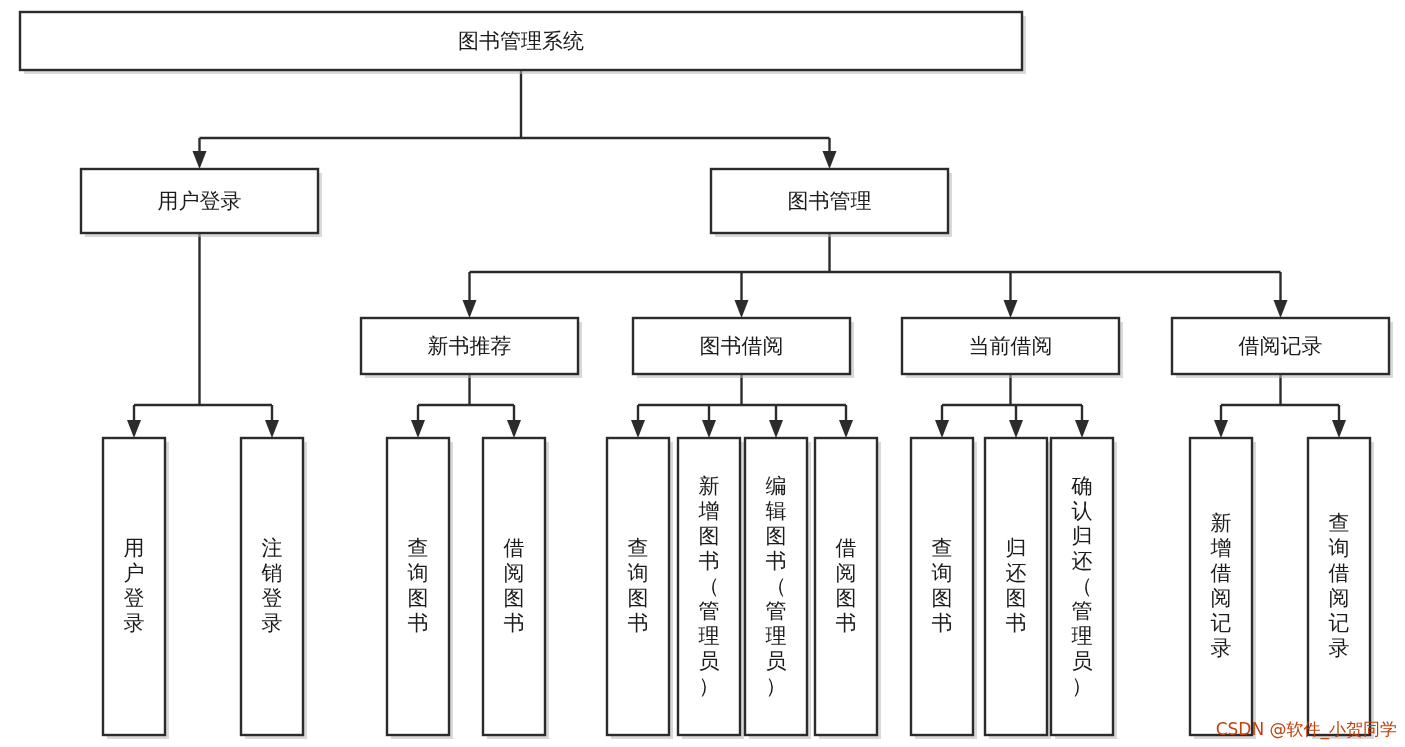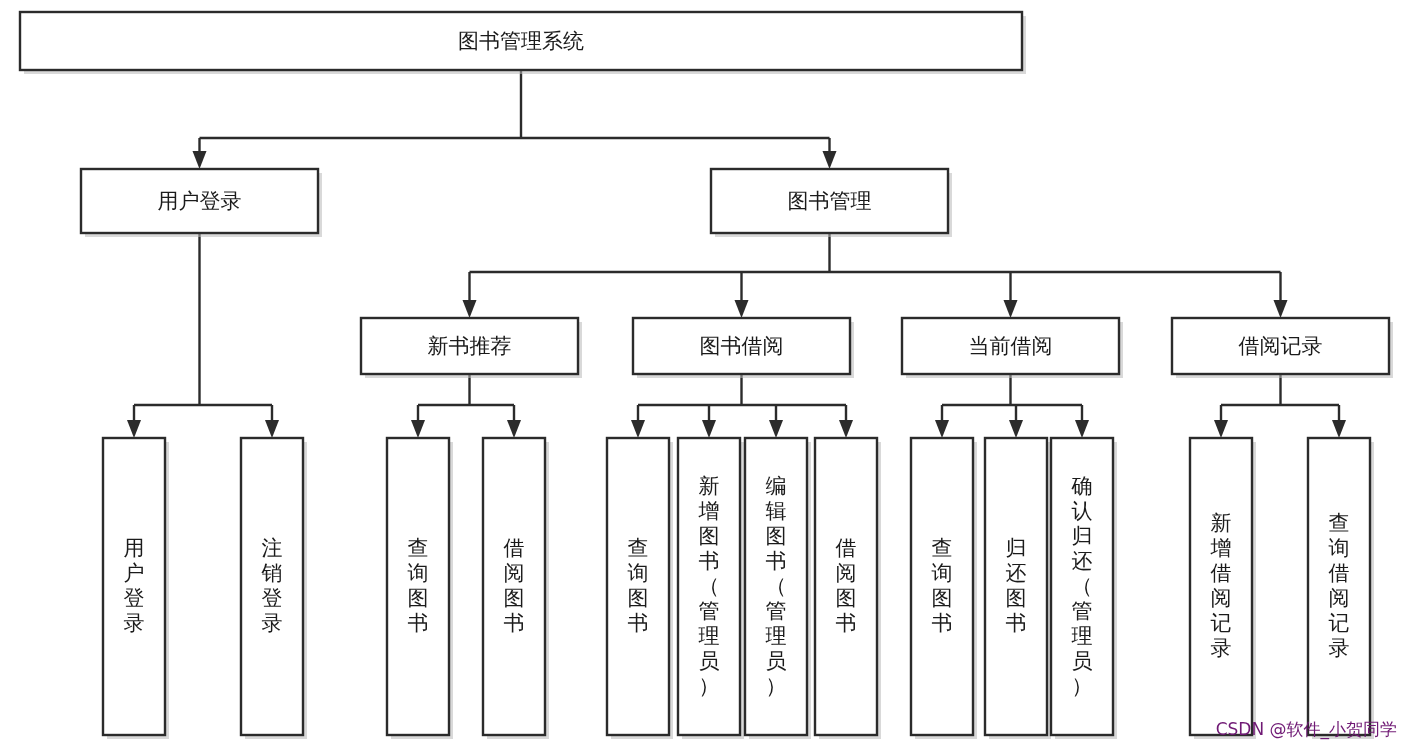--- a/index.html
+++ b/index.html
@@ -52,21 +52,21 @@
   .node-label-vertical {
     fill: #1b1b1b;
     font-family: "DejaVu Sans", "Liberation Sans", sans-serif;
     font-size: 21px;
     text-anchor: middle;
   }
   .watermark {
     position: absolute;
     right: 8px;
     bottom: 6px;
-    color: #701a75;
+    color: #c2410c;
     font-family: "DejaVu Sans", "Liberation Sans", sans-serif;
     font-size: 17px;
     white-space: nowrap;
     user-select: none;
   }
 </style>
 </head>
 <body>
 
 <div id="diagram-root">

